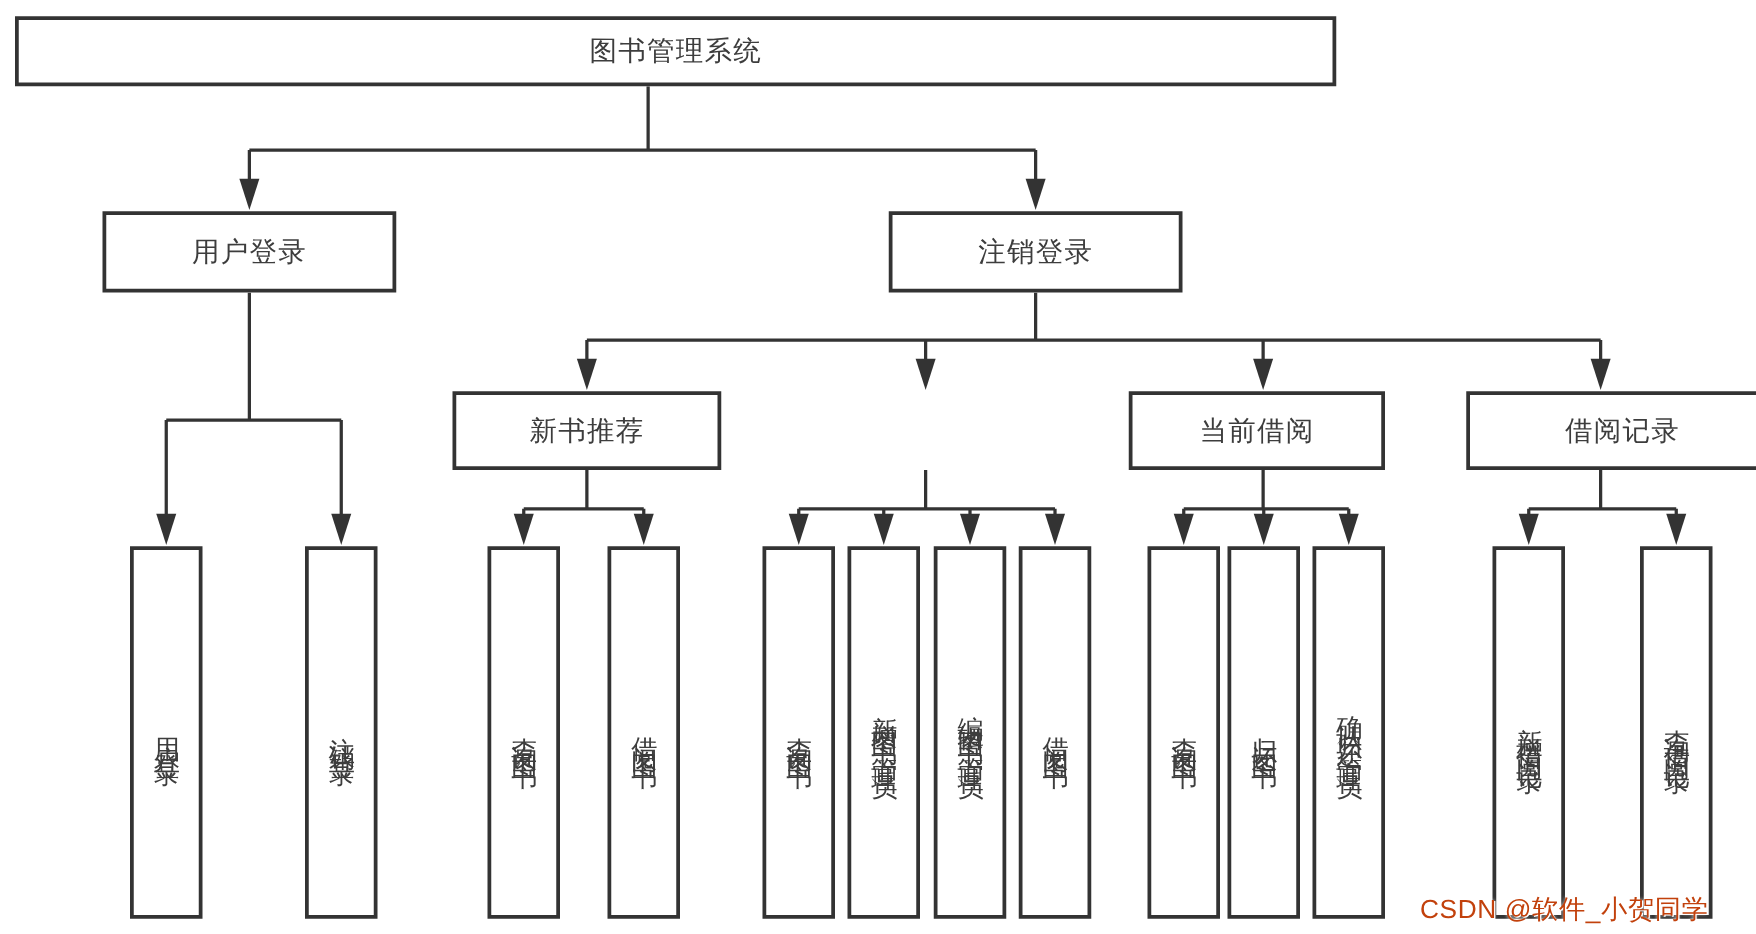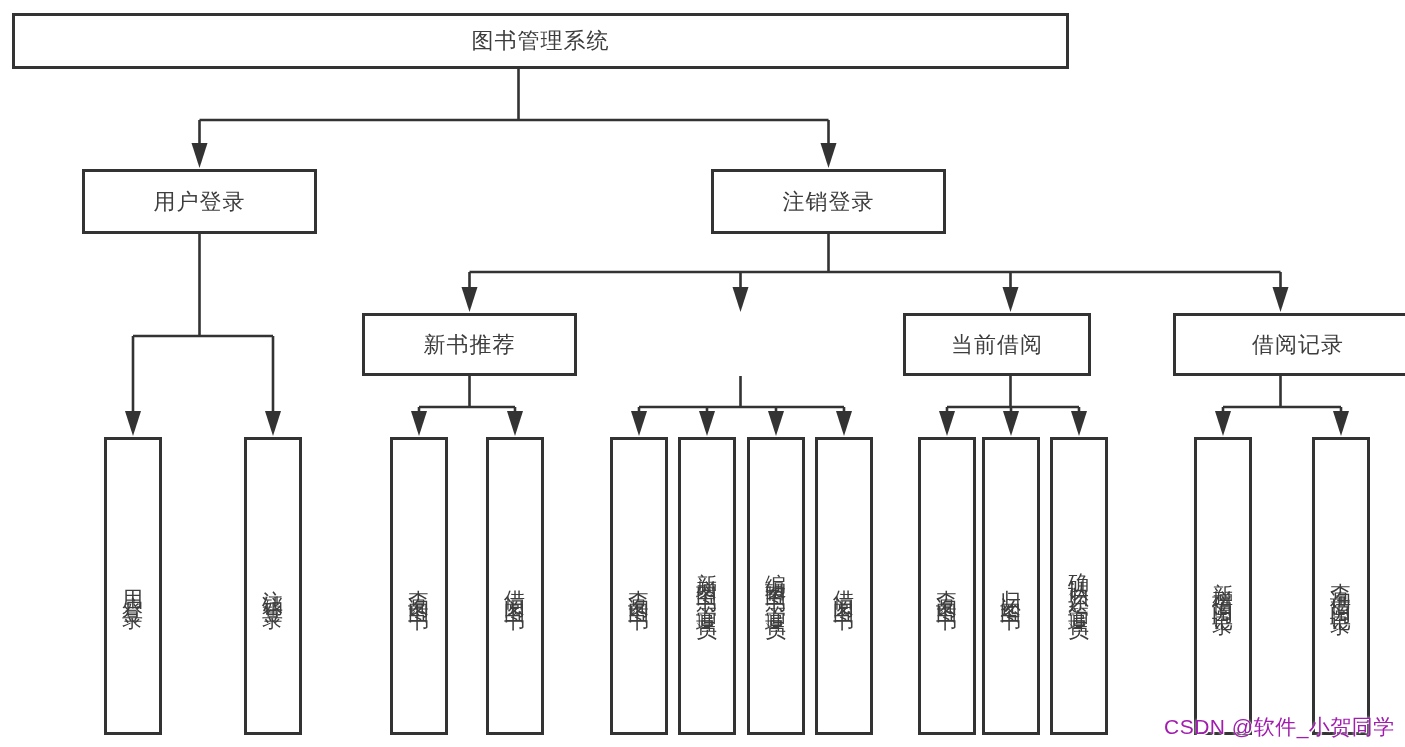--- a/index.html
+++ b/index.html
@@ -35,42 +35,42 @@
     letter-spacing: 0.32em;
     line-height: 1;
     padding: 6px 0;
   }
   
   .n-root  { left: 12px;   top: 13px;  width: 1057px; height: 56px; }
   .n-login { left: 82px;   top: 169px; width: 235px;  height: 65px; }
   .n-mgmt  { left: 711px;  top: 169px; width: 235px;  height: 65px; }
   .n-rec   { left: 362px;  top: 313px; width: 215px;  height: 63px; text-align: center; }
   .n-bb    { left: 633px;  top: 313px; width: 215px;  height: 63px; }
-  .n-cb    { left: 903px;  top: 313px; width: 188px;  height: 63px; }
+  .n-cb    { left: 903px;  top: 313px; width: 205px;  height: 63px; }
   .n-br    { left: 1173px; top: 313px; width: 250px;  height: 63px; }
   .leaf    { top: 437px; width: 58px; height: 298px; }
   .n-l1  { left: 104px; }
   .n-l2  { left: 244px; }
   .n-l3  { left: 390px; }
   .n-l4  { left: 486px; }
   .n-l5  { left: 610px; }
   .n-l6  { left: 678px; }
   .n-l7  { left: 747px; }
   .n-l8  { left: 815px; }
   .n-l9  { left: 918px; }
   .n-l10 { left: 982px; }
   .n-l11 { left: 1050px; }
   .n-l12 { left: 1194px; }
   .n-l13 { left: 1312px; }
   .watermark {
     position: absolute;
-    left: 1164px;
+    left: 1136px;
     top: 713px;
     font-size: 21px;
-    color: #a21caf;
+    color: #c2410c;
     letter-spacing: 0.5px;
     text-shadow: 0 0 3px #ffffff, 1px 1px 0 #ffffff;
     white-space: nowrap;
     z-index: 5;
   }
 </style>
 </head>
 <body>
 
 <div class="canvas">

